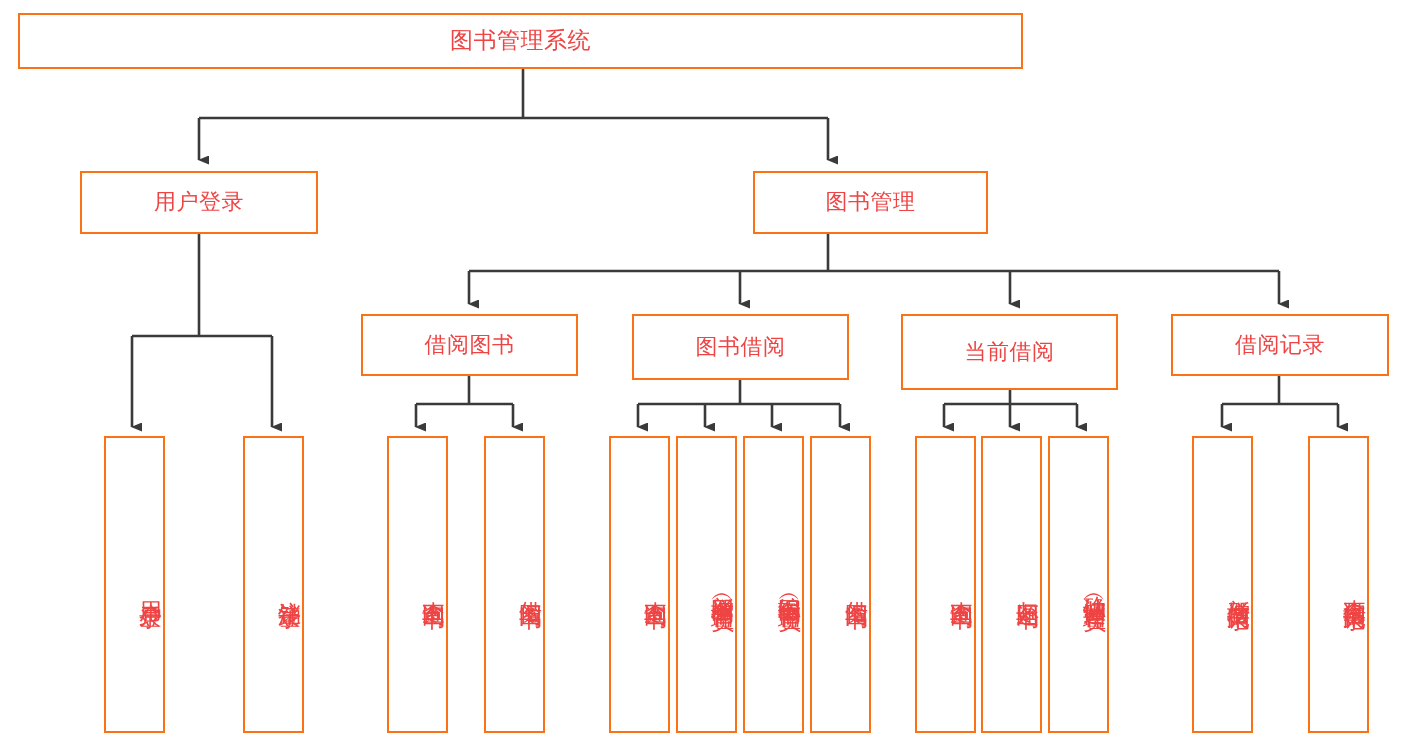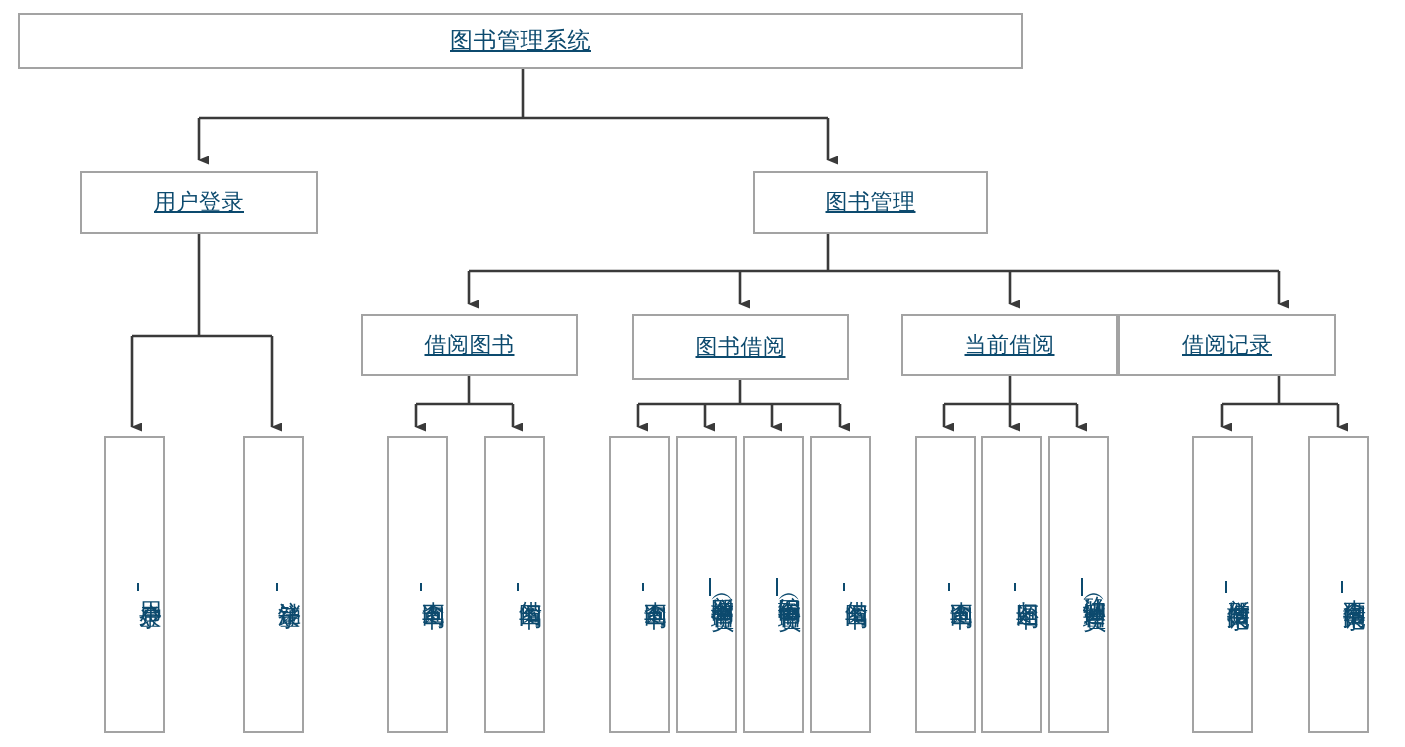--- a/index.html
+++ b/index.html
@@ -22,26 +22,25 @@
     left: 0;
     top: 0;
     width: 1405px;
     height: 747px;
     pointer-events: none;
   }
   .node {
     position: absolute;
     box-sizing: border-box;
     background: #ffffff;
-    border: 2px solid #a3a3a3;
+    border: 2px solid #f97316;
     display: flex;
     align-items: center;
     justify-content: center;
-    color: #0c4a6e;
-    text-decoration: underline;
+    color: #ef4444;
   }
   .node-h {
     font-size: 22px;
     line-height: 1.1;
     letter-spacing: 0.5px;
     white-space: nowrap;
   }
   .node-root {
     font-size: 23px;
   }
@@ -135,24 +134,24 @@
   <div class="node node-h" style="left:753px; top:171px; width:235px; height:63px;">
     <span>图书管理</span>
   </div>
 
   <div class="node node-h" style="left:361px; top:314px; width:217px; height:62px;">
     <span>借阅图书</span>
   </div>
   <div class="node node-h" style="left:632px; top:314px; width:217px; height:66px;">
     <span>图书借阅</span>
   </div>
-  <div class="node node-h" style="left:901px; top:314px; width:217px; height:62px;">
+  <div class="node node-h" style="left:901px; top:314px; width:217px; height:76px;">
     <span>当前借阅</span>
   </div>
-  <div class="node node-h" style="left:1118px; top:314px; width:218px; height:62px;">
+  <div class="node node-h" style="left:1171px; top:314px; width:218px; height:62px;">
     <span>借阅记录</span>
   </div>
 
   <div class="node node-v" style="left:104px; top:436px; width:61px; height:297px;">
     <span>用户登录</span>
   </div>
   <div class="node node-v" style="left:243px; top:436px; width:61px; height:297px;">
     <span>注销登录</span>
   </div>
 

